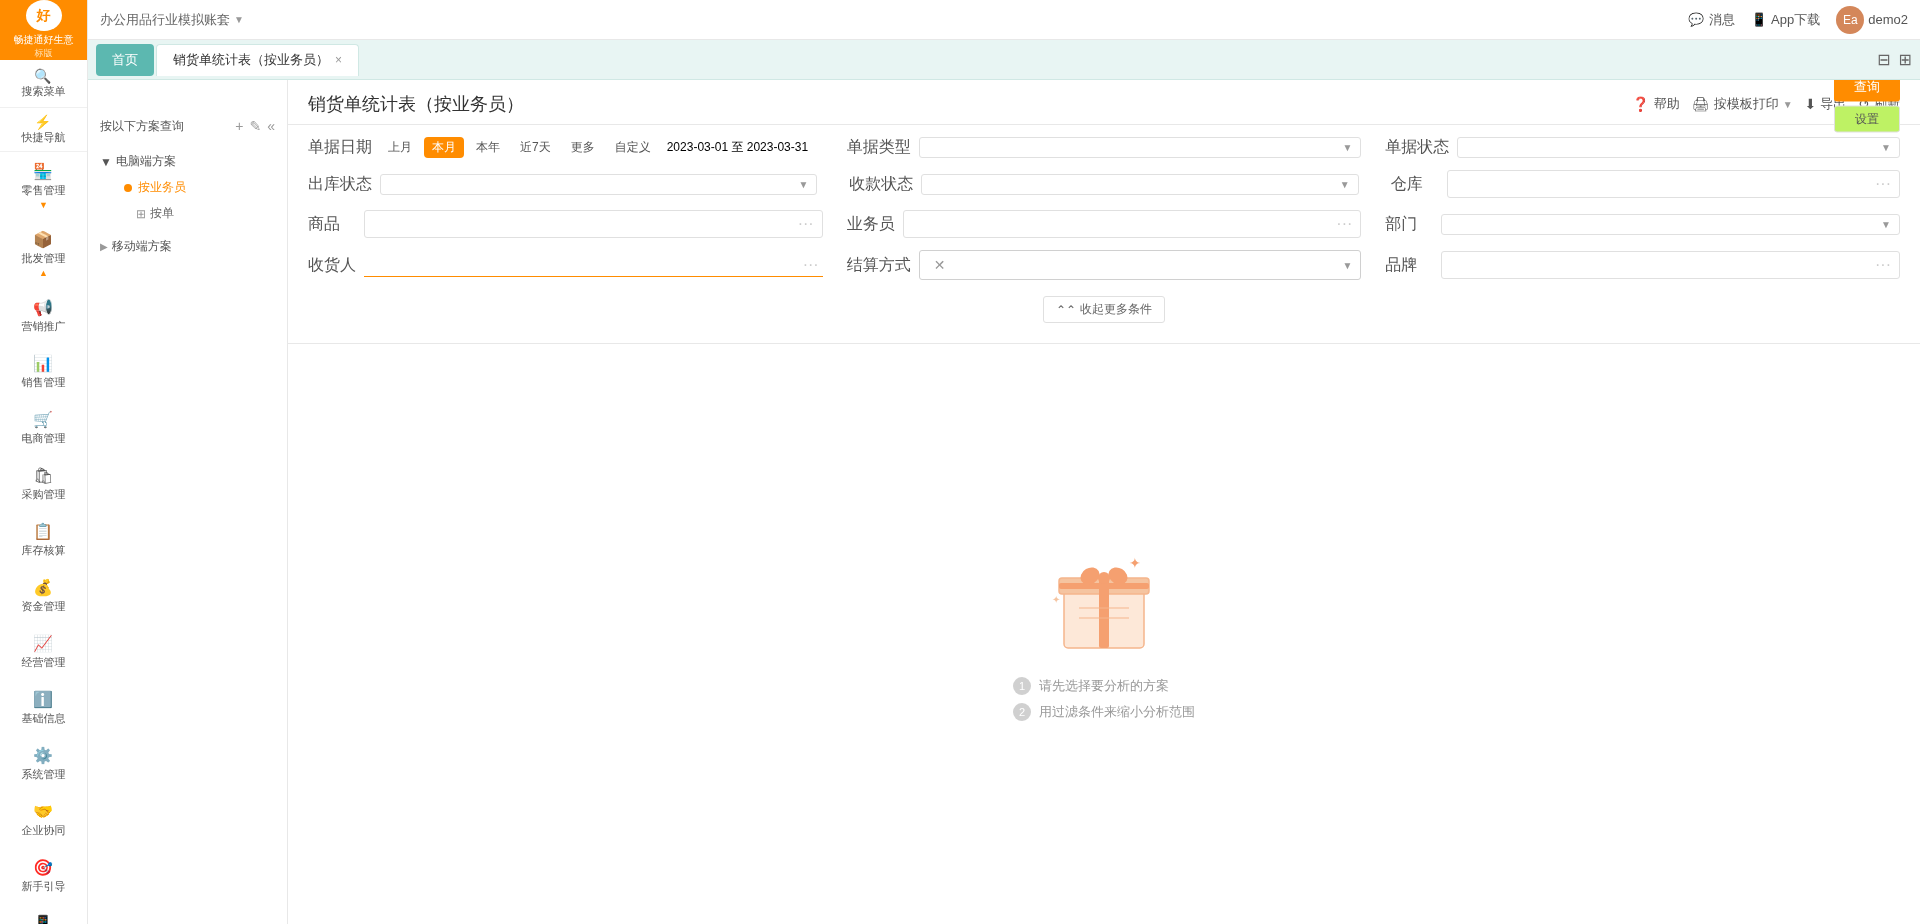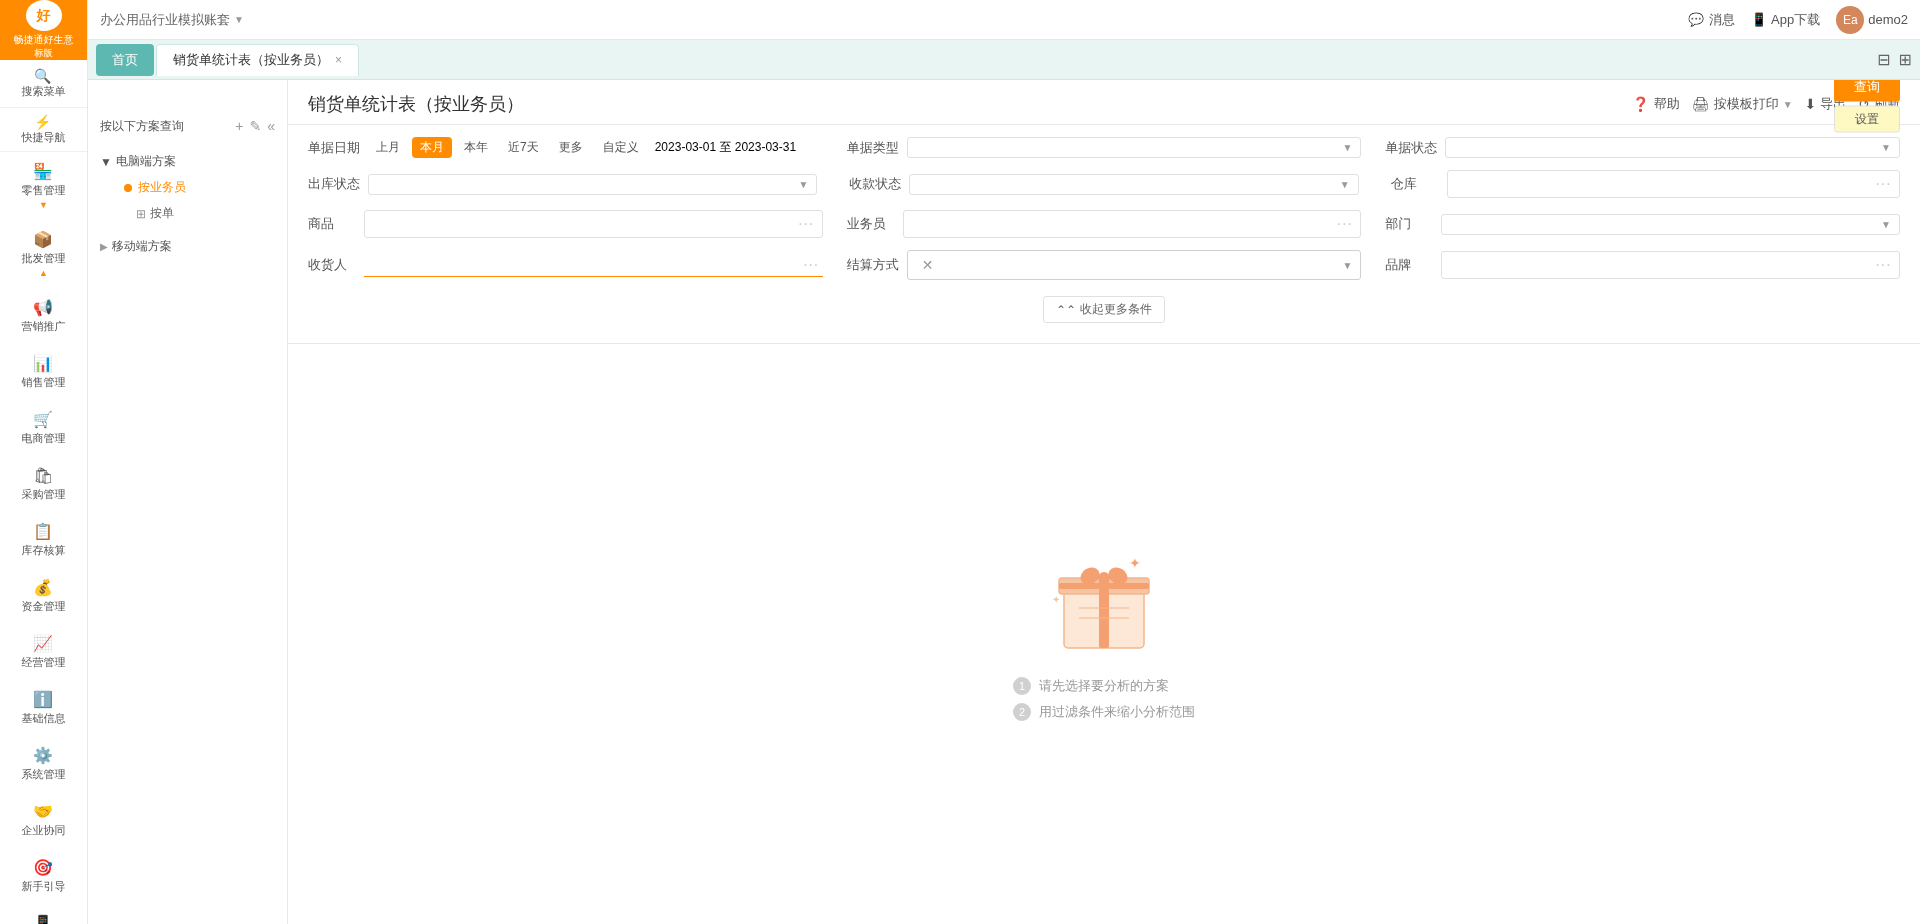--- a/index.html
+++ b/index.html
@@ -72,43 +72,43 @@
     .date-tab { padding: 2px 8px; font-size: 12px; color: #555; cursor: pointer; border-radius: 3px; }
     .date-tab.active { background: #ff8c00; color: #fff; border-radius: 4px; }
     .date-range { color: #000000; font-size: 12px; margin-left: 4px; }
     .filter-dots { color: #ccc; font-size: 16px; cursor: pointer; }
     .filter-clear { color: #999; cursor: pointer; font-size: 14px; padding: 2px 6px; }
 
     
     .collapse-bar { display: flex; align-items: center; justify-content: center; padding: 8px 0; }
     .collapse-btn { display: flex; align-items: center; gap: 4px; color: #666; font-size: 12px; cursor: pointer; border: 1px solid #e0e0e0; padding: 4px 12px; border-radius: 3px; background: #fff; }
     .btn-query { background: #ff8c00; color: #fff; border: none; padding: 6px 20px; border-radius: 3px; cursor: pointer; font-size: 13px; }
-    .btn-settings { background: #fef9c3; color: #555; border: 1px solid #e0e0e0; padding: 4px 0; border-radius: 3px; cursor: pointer; font-size: 12px; }
+    .btn-settings { background: #bef264; color: #555; border: 1px solid #e0e0e0; padding: 4px 0; border-radius: 3px; cursor: pointer; font-size: 12px; }
 
     
     .empty-state { flex: 1; display: flex; flex-direction: column; align-items: center; justify-content: center; background: #fff; }
     .empty-tips { display: flex; flex-direction: column; gap: 8px; }
     .empty-tip { display: flex; align-items: center; gap: 8px; color: #999; font-size: 13px; }
     .tip-num { width: 18px; height: 18px; border-radius: 50%; background: #d0d0d0; color: #fff; font-size: 11px; display: flex; align-items: center; justify-content: center; flex-shrink: 0; }
 
     .chevron { color: #999; font-size: 10px; }
 
     .select-area { display: flex; align-items: center; border: 1px solid #e0e0e0; border-radius: 3px; padding: 4px 8px; cursor: pointer; background: #fff; color: #555; font-size: 12px; gap: 6px; flex: 1; }
     .select-area-wide { min-width: 300px; }
     .filter-cell { display: flex; align-items: center; gap: 8px; }
-    .filter-cell-label { color: #555; font-size: 13px; white-space: nowrap; min-width: 48px; }
+    .filter-cell-label { color: #555; font-size: 16px; white-space: nowrap; min-width: 48px; }
   </style>
 </head>
 <body>
 
 <div class="sidebar">
   <div class="sidebar-logo">
     <div class="sidebar-logo-icon">好</div>
     <div class="sidebar-logo-text">畅捷通好生意</div>
-    <div style="font-size:9px;color:#ffe0b0;font-weight:bold;">标版</div>
+    <div style="font-size:9px;color:#ffe0b0;">标版</div>
   </div>
   <div class="sidebar-search">
     <div style="font-size:14px;">🔍</div>
     <div style="font-size:11px;">搜索菜单</div>
   </div>
   <div class="sidebar-nav">
     <div style="font-size:14px;">⚡</div>
     <div style="font-size:11px;">快捷导航</div>
   </div>
   <div style="width:100%;overflow-y:auto;overflow-x:hidden;">

